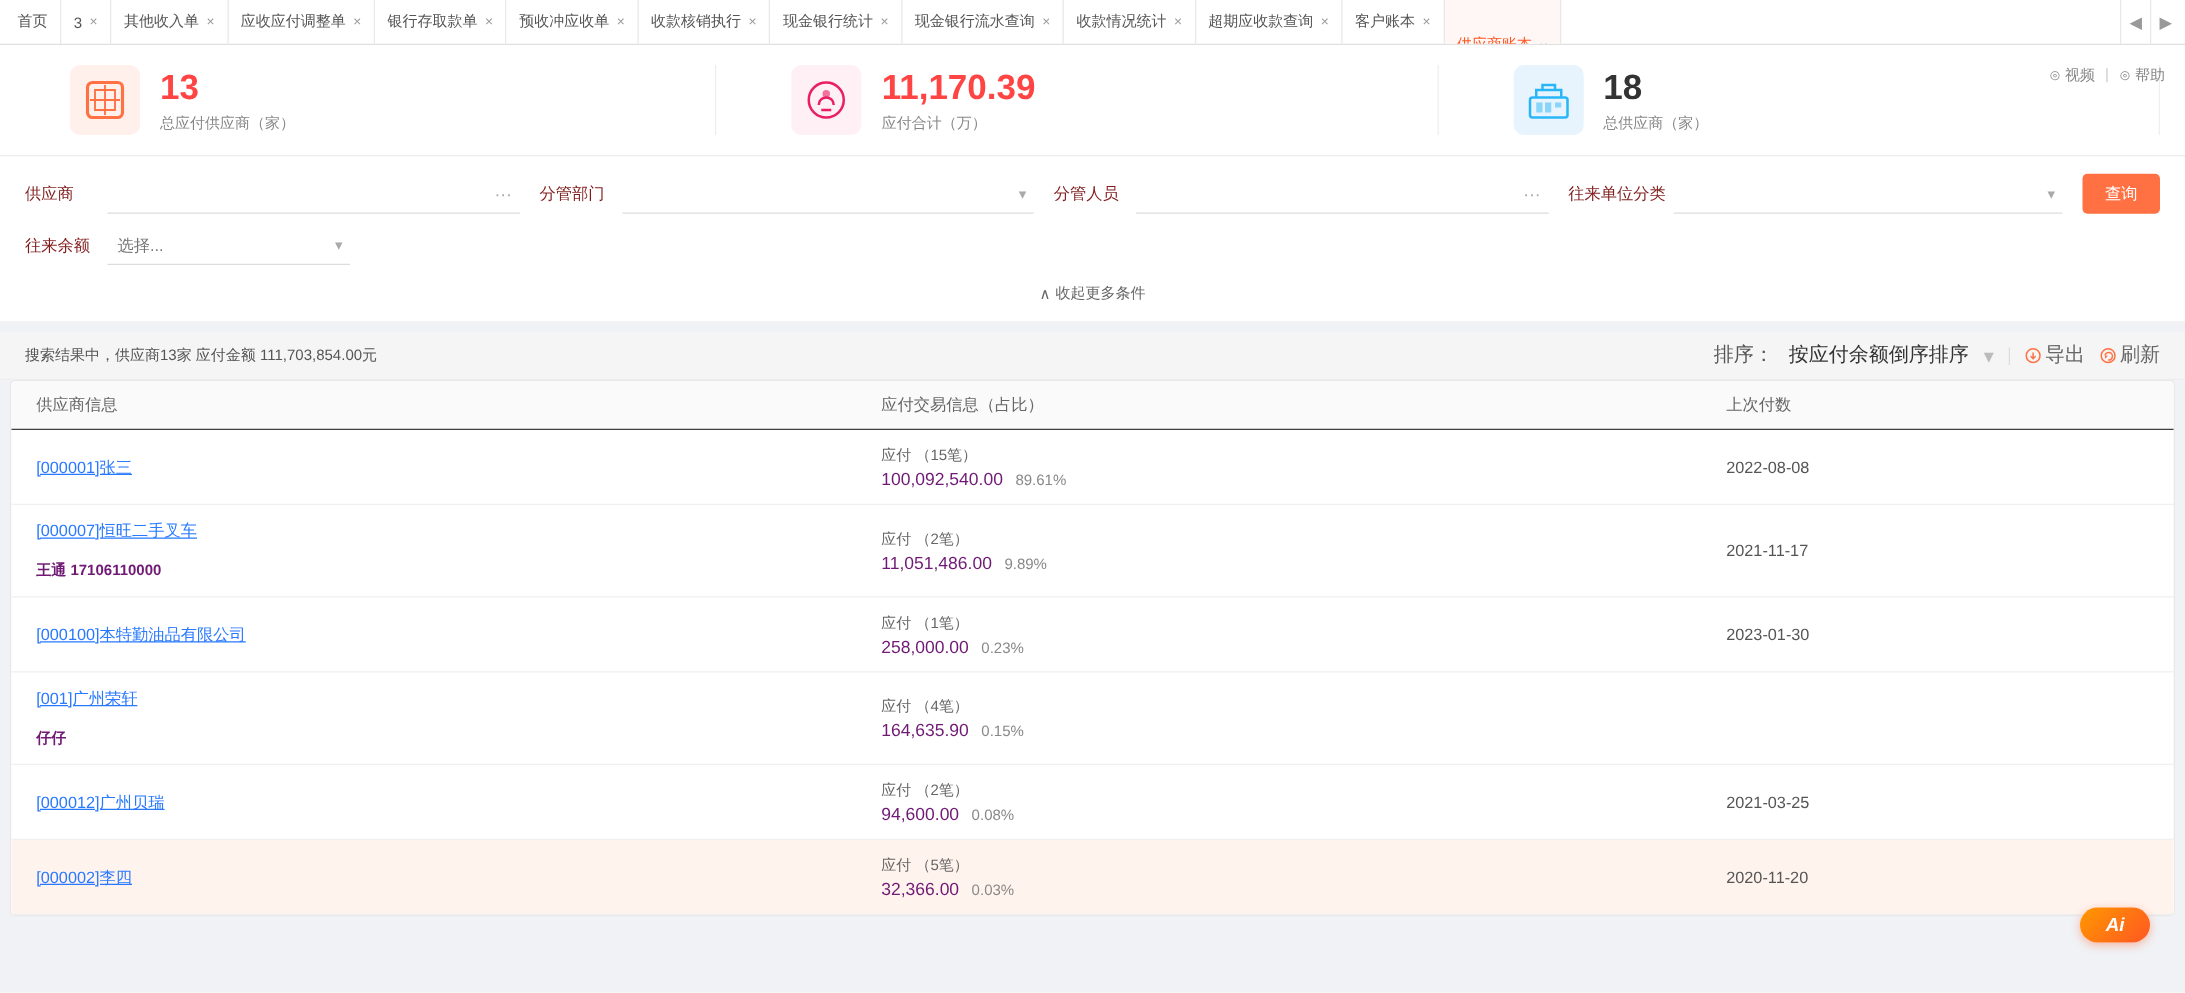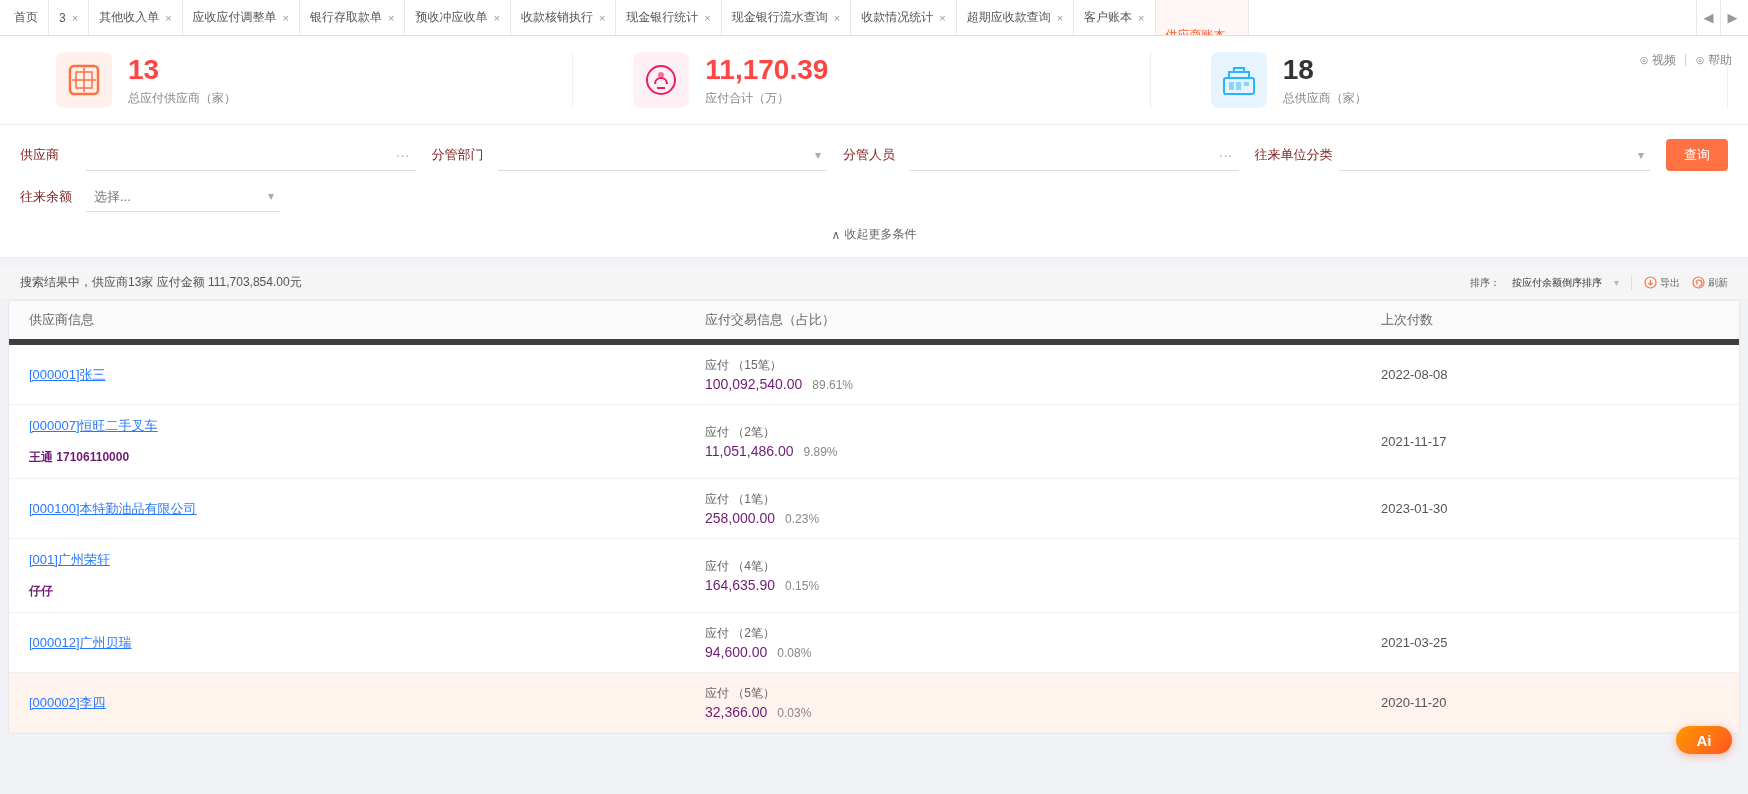--- a/index.html
+++ b/index.html
@@ -196,21 +196,21 @@
       color: #555;
       display: flex;
       align-items: center;
       justify-content: space-between;
       border-bottom: 1px solid #eee;
     }
     .result-actions {
       display: flex;
       align-items: center;
       gap: 12px;
-      font-size: 10px;
+      font-size: 16px;
       color: #666;
     }
     .result-actions .sort-label { color: #555; }
     .result-actions .sort-value { color: #333; cursor: pointer; }
     .result-actions .action-btn {
       display: flex;
       align-items: center;
       gap: 3px;
       cursor: pointer;
       color: #666;
@@ -221,21 +221,21 @@
       background: #fff;
       margin: 0 8px 8px;
       border-radius: 4px;
       border: 1px solid #e8e8e8;
       overflow: hidden;
     }
     .table-header {
       display: grid;
       grid-template-columns: 2fr 2fr 1fr;
       background: #fafafa;
-      border-bottom: 6px solid #404040;
+      border-bottom: 1px solid #404040;
       padding: 10px 20px;
       font-size: 13px;
       color: #666;
       font-weight: 500;
     }
     .table-row {
       display: grid;
       grid-template-columns: 2fr 2fr 1fr;
       border-bottom: 1px solid #f0f0f0;
       padding: 12px 20px;
@@ -589,21 +589,21 @@
       <div class="amount-label">应付 <span>（5笔）</span></div>
       <div class="amount-row">
         <span class="amount-value">32,366.00</span>
         <span class="amount-percent">0.03%</span>
       </div>
     </div>
     <div class="last-pay">2020-11-20</div>
   </div>
 </div>
 
-<div style="position:fixed; right:16px; bottom:40px; z-index:100;">
+<div style="position:fixed; right:28px; bottom:40px; z-index:100;font-style:italic;">
   <div style="
     width:56px; height:28px;
     background: linear-gradient(135deg, #ff9800, #ff5722);
     border-radius:14px;
     display:flex;
     align-items:center;
     justify-content:center;
     color:#fff;
     font-size:15px;
     font-weight:bold;

